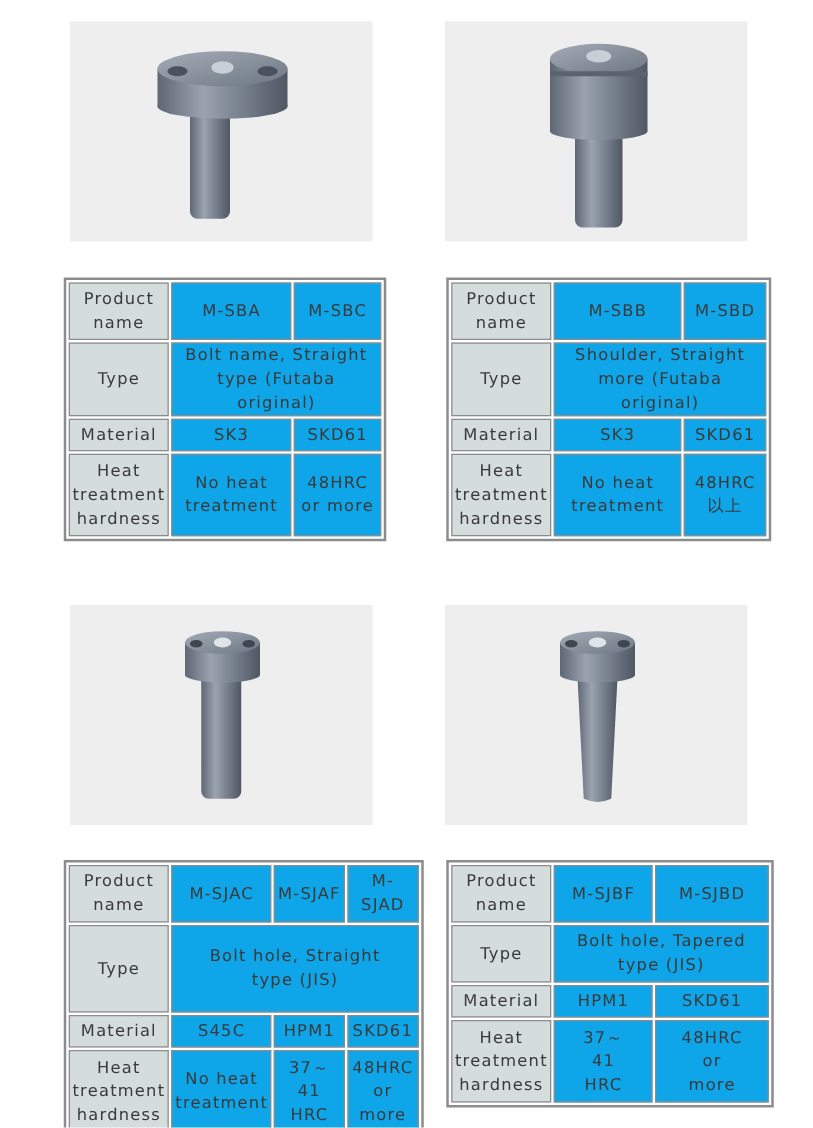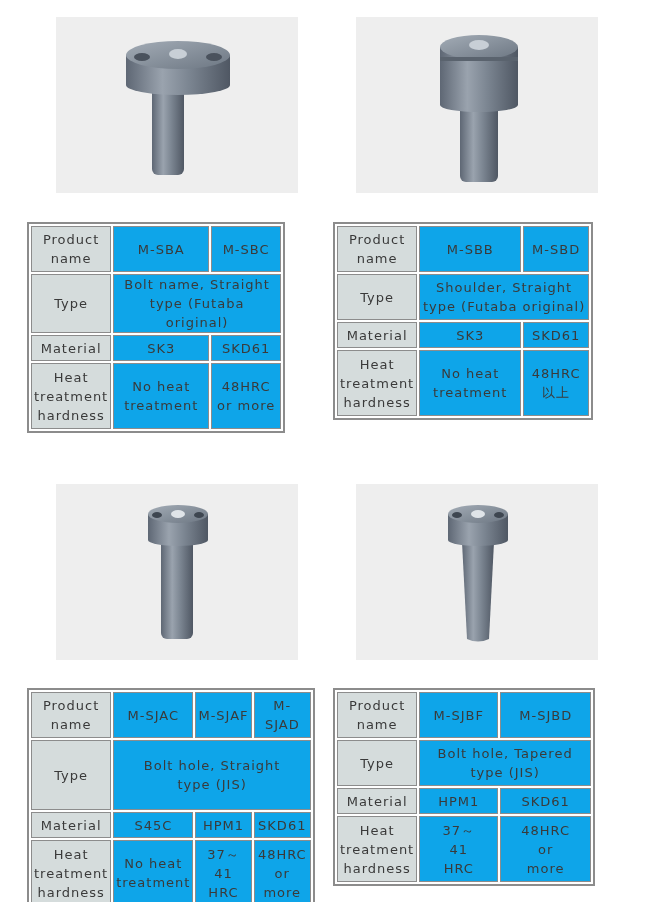--- a/index.html
+++ b/index.html
@@ -1,21 +1,21 @@
 <!DOCTYPE html>
 <html><head>
 <meta charset="utf-8">
 <style>
   html, body { margin:0; padding:0; background:#ffffff; }
   body { width:650px; height:902px; position:relative; overflow:hidden;
          font-family:"DejaVu Sans", sans-serif; color:#333; }
   .photo { position:absolute; background:#eeeeee; }
   .photo svg { display:block; width:100%; height:100%; }
   table.spec { position:absolute; border-collapse:separate; border-spacing:2px;
-               background:#ffffff; border:2px solid #8c8c8c; }
+               background:#ffffff; border:2px solid #8c8c8c;margin-left:24px; }
   table.spec td { border:1px solid #8c8c8c; text-align:center; vertical-align:middle;
                   font-size:13px; letter-spacing:1px; line-height:19px; padding:0 2px;
                   color:#3a3a3a; }
   table.spec td.hd { background:#d5dcdc; width:71px; }
   table.spec td.val { background:#0ea5e9; }
 </style>
 </head>
 <body>
 
 <svg width="0" height="0" style="position:absolute">
@@ -82,21 +82,21 @@
 
 <table class="spec" style="left:333px;top:222px;width:260px;">
   <tbody>
       <tr style="height:46px;">
     <td class="hd">Product name</td>
     <td class="val">M-SBB</td>
     <td class="val">M-SBD</td>
   </tr>
   <tr style="height:46px;">
     <td class="hd">Type</td>
-    <td class="val" colspan="2">Shoulder, Straight type (Futaba original)</td>
+    <td class="val" colspan="2">Shoulder, Straight more (Futaba original)</td>
   </tr>
   <tr style="height:26px;">
     <td class="hd">Material</td>
     <td class="val">SK3</td>
     <td class="val">SKD61</td>
   </tr>
   <tr style="height:66px;">
     <td class="hd">Heat treatment hardness</td>
     <td class="val">No heat treatment</td>
     <td class="val">48HRC以上</td>

